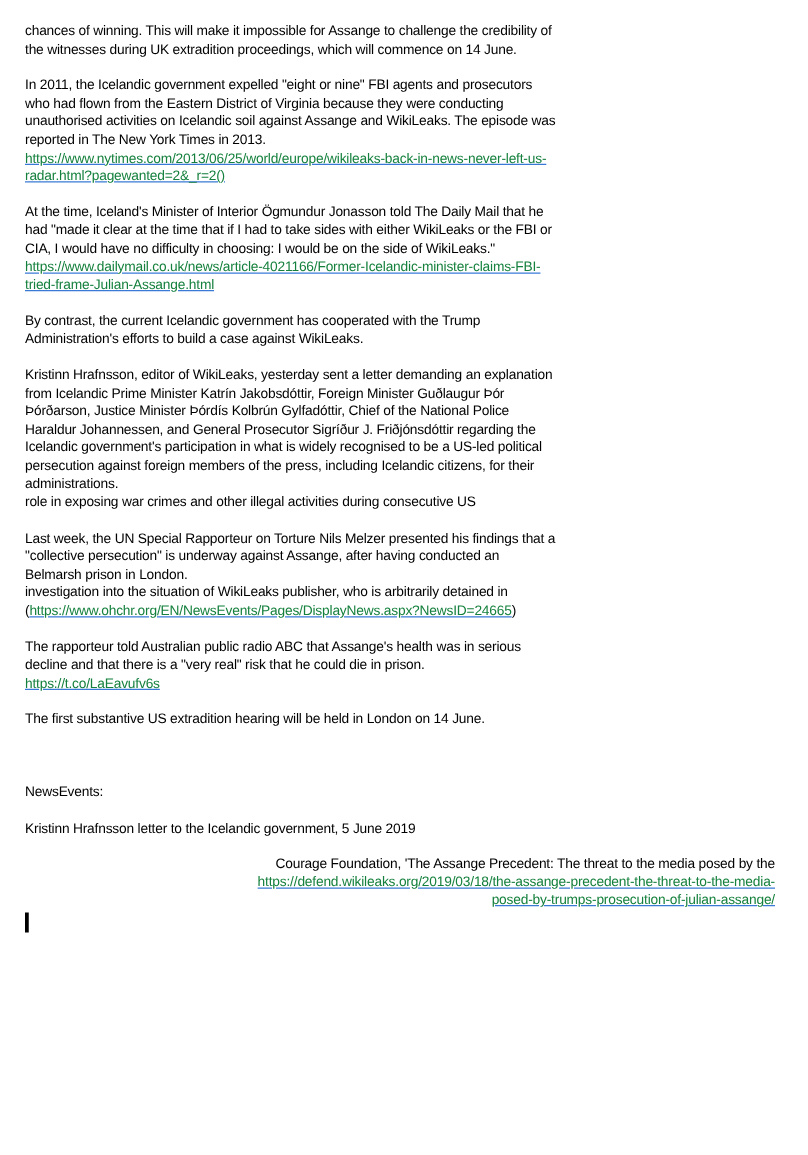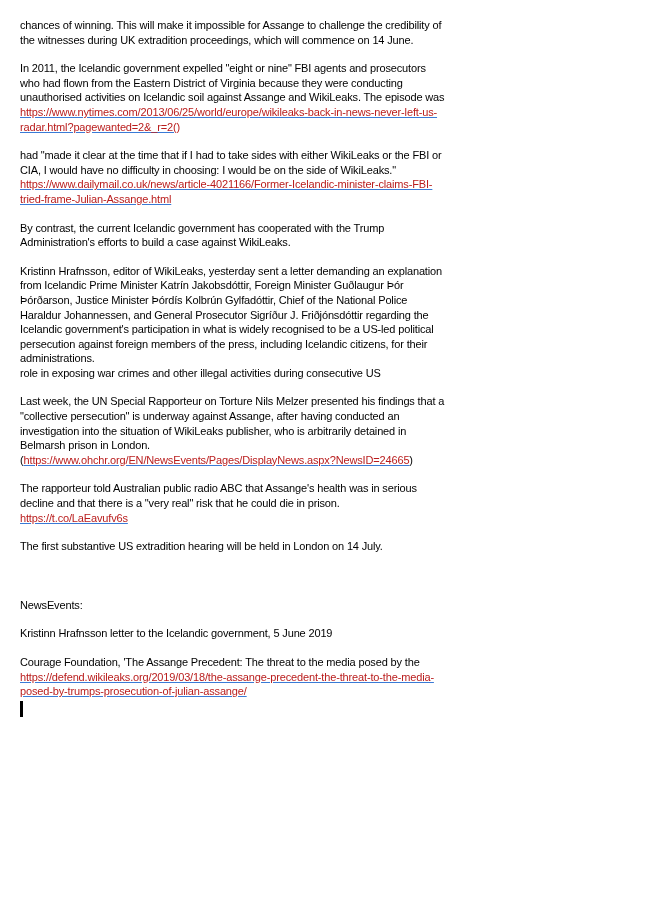--- a/index.html
+++ b/index.html
@@ -25,21 +25,21 @@
       letter-spacing: -0.15px;
     }
     .para {
       margin: 0 0 14px 0;
     }
     .line {
       display: block;
       white-space: nowrap;
     }
     a.link {
-      color: #b91c1c;
+      color: #15803d;
       text-decoration: underline;
       text-decoration-color: #3a7ad6;
     }
     .spacer-lg { height: 30px; }
     .cursor {
       display: block;
       width: 3px;
       height: 16px;
       background: #000;
       margin-top: 2px;
@@ -52,27 +52,29 @@
 
   <div class="para">
     <span class="line">chances of winning. This will make it impossible for Assange to challenge the credibility of</span>
     <span class="line">the witnesses during UK extradition proceedings, which will commence on 14 June.</span>
   </div>
 
   <div class="para">
     <span class="line">In 2011, the Icelandic government expelled "eight or nine" FBI agents and prosecutors</span>
     <span class="line">who had flown from the Eastern District of Virginia because they were conducting</span>
     <span class="line">unauthorised activities on Icelandic soil against Assange and WikiLeaks. The episode was</span>
+    <span class="line">reported in The New York Times in 2013.</span>
     <a class="link">
       <span class="line">https://www.nytimes.com/2013/06/25/world/europe/wikileaks-back-in-news-never-left-us-</span>
       <span class="line">radar.html?pagewanted=2&amp;_r=2()</span>
     </a>
   </div>
 
   <div class="para">
+    <span class="line">At the time, Iceland's Minister of Interior Ögmundur Jonasson told The Daily Mail that he</span>
     <span class="line">had "made it clear at the time that if I had to take sides with either WikiLeaks or the FBI or</span>
     <span class="line">CIA, I would have no difficulty in choosing: I would be on the side of WikiLeaks."</span>
     <a class="link">
       <span class="line">https://www.dailymail.co.uk/news/article-4021166/Former-Icelandic-minister-claims-FBI-</span>
       <span class="line">tried-frame-Julian-Assange.html</span>
     </a>
   </div>
 
   <div class="para">
     <span class="line">By contrast, the current Icelandic government has cooperated with the Trump</span>
@@ -86,48 +88,48 @@
     <span class="line">Haraldur Johannessen, and General Prosecutor Sigríður J. Friðjónsdóttir regarding the</span>
     <span class="line">Icelandic government's participation in what is widely recognised to be a US-led political</span>
     <span class="line">persecution against foreign members of the press, including Icelandic citizens, for their</span>
     <span class="line">administrations.</span>
     <span class="line">role in exposing war crimes and other illegal activities during consecutive US</span>
   </div>
 
   <div class="para">
     <span class="line">Last week, the UN Special Rapporteur on Torture Nils Melzer presented his findings that a</span>
     <span class="line">"collective persecution" is underway against Assange, after having conducted an</span>
+    <span class="line">Belmarsh prison in London.</span>
     <span class="line">investigation into the situation of WikiLeaks publisher, who is arbitrarily detained in</span>
-    <span class="line">Belmarsh prison in London.</span>
     <span class="line"><span>(</span><a class="link">https://www.ohchr.org/EN/NewsEvents/Pages/DisplayNews.aspx?NewsID=24665</a><span>)</span></span>
   </div>
 
   <div class="para">
     <span class="line">The rapporteur told Australian public radio ABC that Assange's health was in serious</span>
     <span class="line">decline and that there is a "very real" risk that he could die in prison.</span>
     <a class="link">
       <span class="line">https://t.co/LaEavufv6s</span>
     </a>
   </div>
 
   <div class="para">
-    <span class="line">The first substantive US extradition hearing will be held in London on 14 July.</span>
+    <span class="line">The first substantive US extradition hearing will be held in London on 14 June.</span>
   </div>
 
   <div class="spacer-lg"></div>
 
   <div class="para">
     <span class="line">NewsEvents:</span>
   </div>
 
   <div class="para">
     <span class="line">Kristinn Hrafnsson letter to the Icelandic government, 5 June 2019</span>
   </div>
 
-  <div class="para" style="margin-bottom:0;">
+  <div class="para" style="margin-bottom:0;text-align:right;">
     <span class="line">Courage Foundation, 'The Assange Precedent: The threat to the media posed by the</span>
     <a class="link">
       <span class="line">https://defend.wikileaks.org/2019/03/18/the-assange-precedent-the-threat-to-the-media-</span>
       <span class="line">posed-by-trumps-prosecution-of-julian-assange/</span>
     </a>
     <span class="cursor"></span>
   </div>
 
 </div>
 

